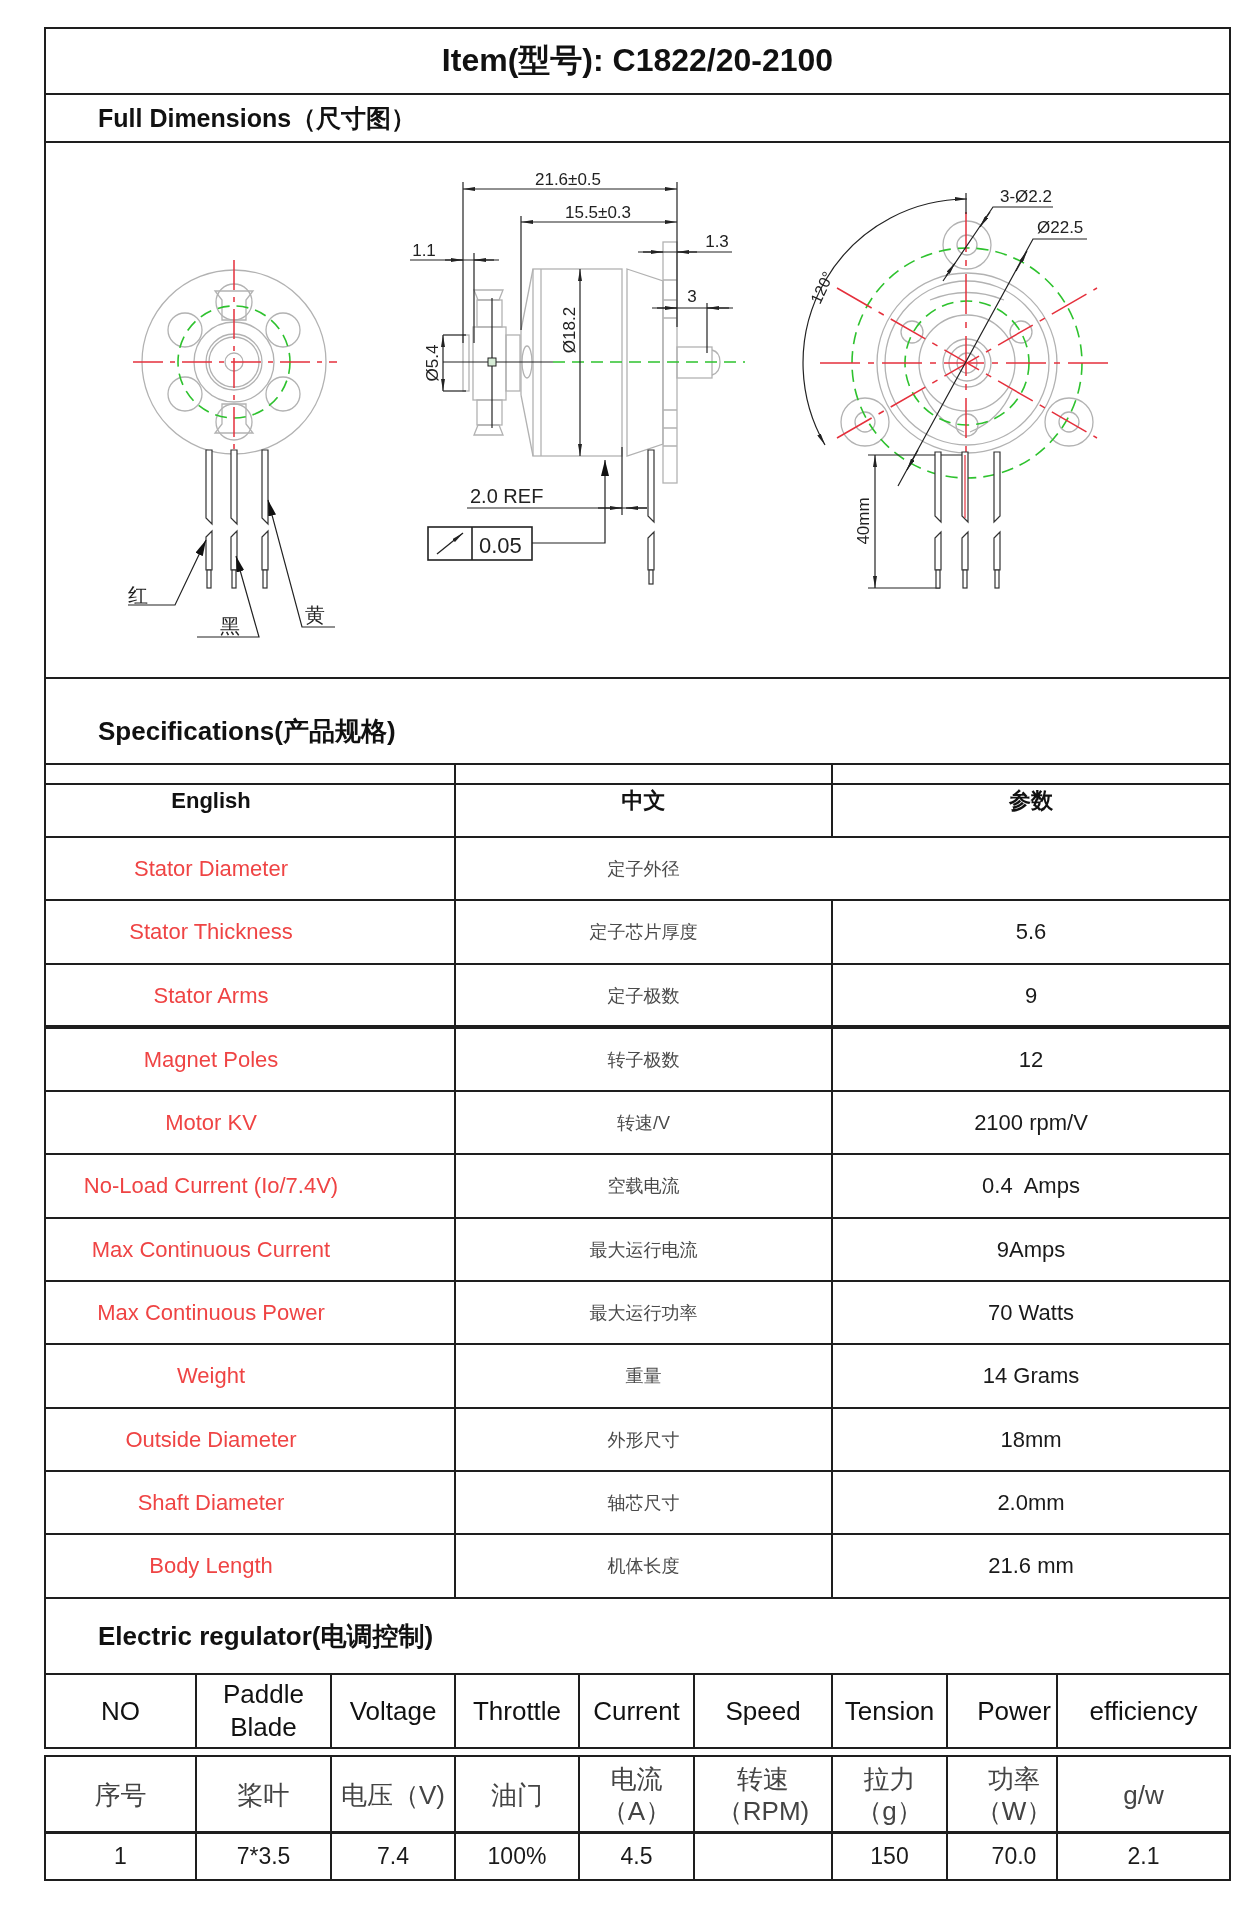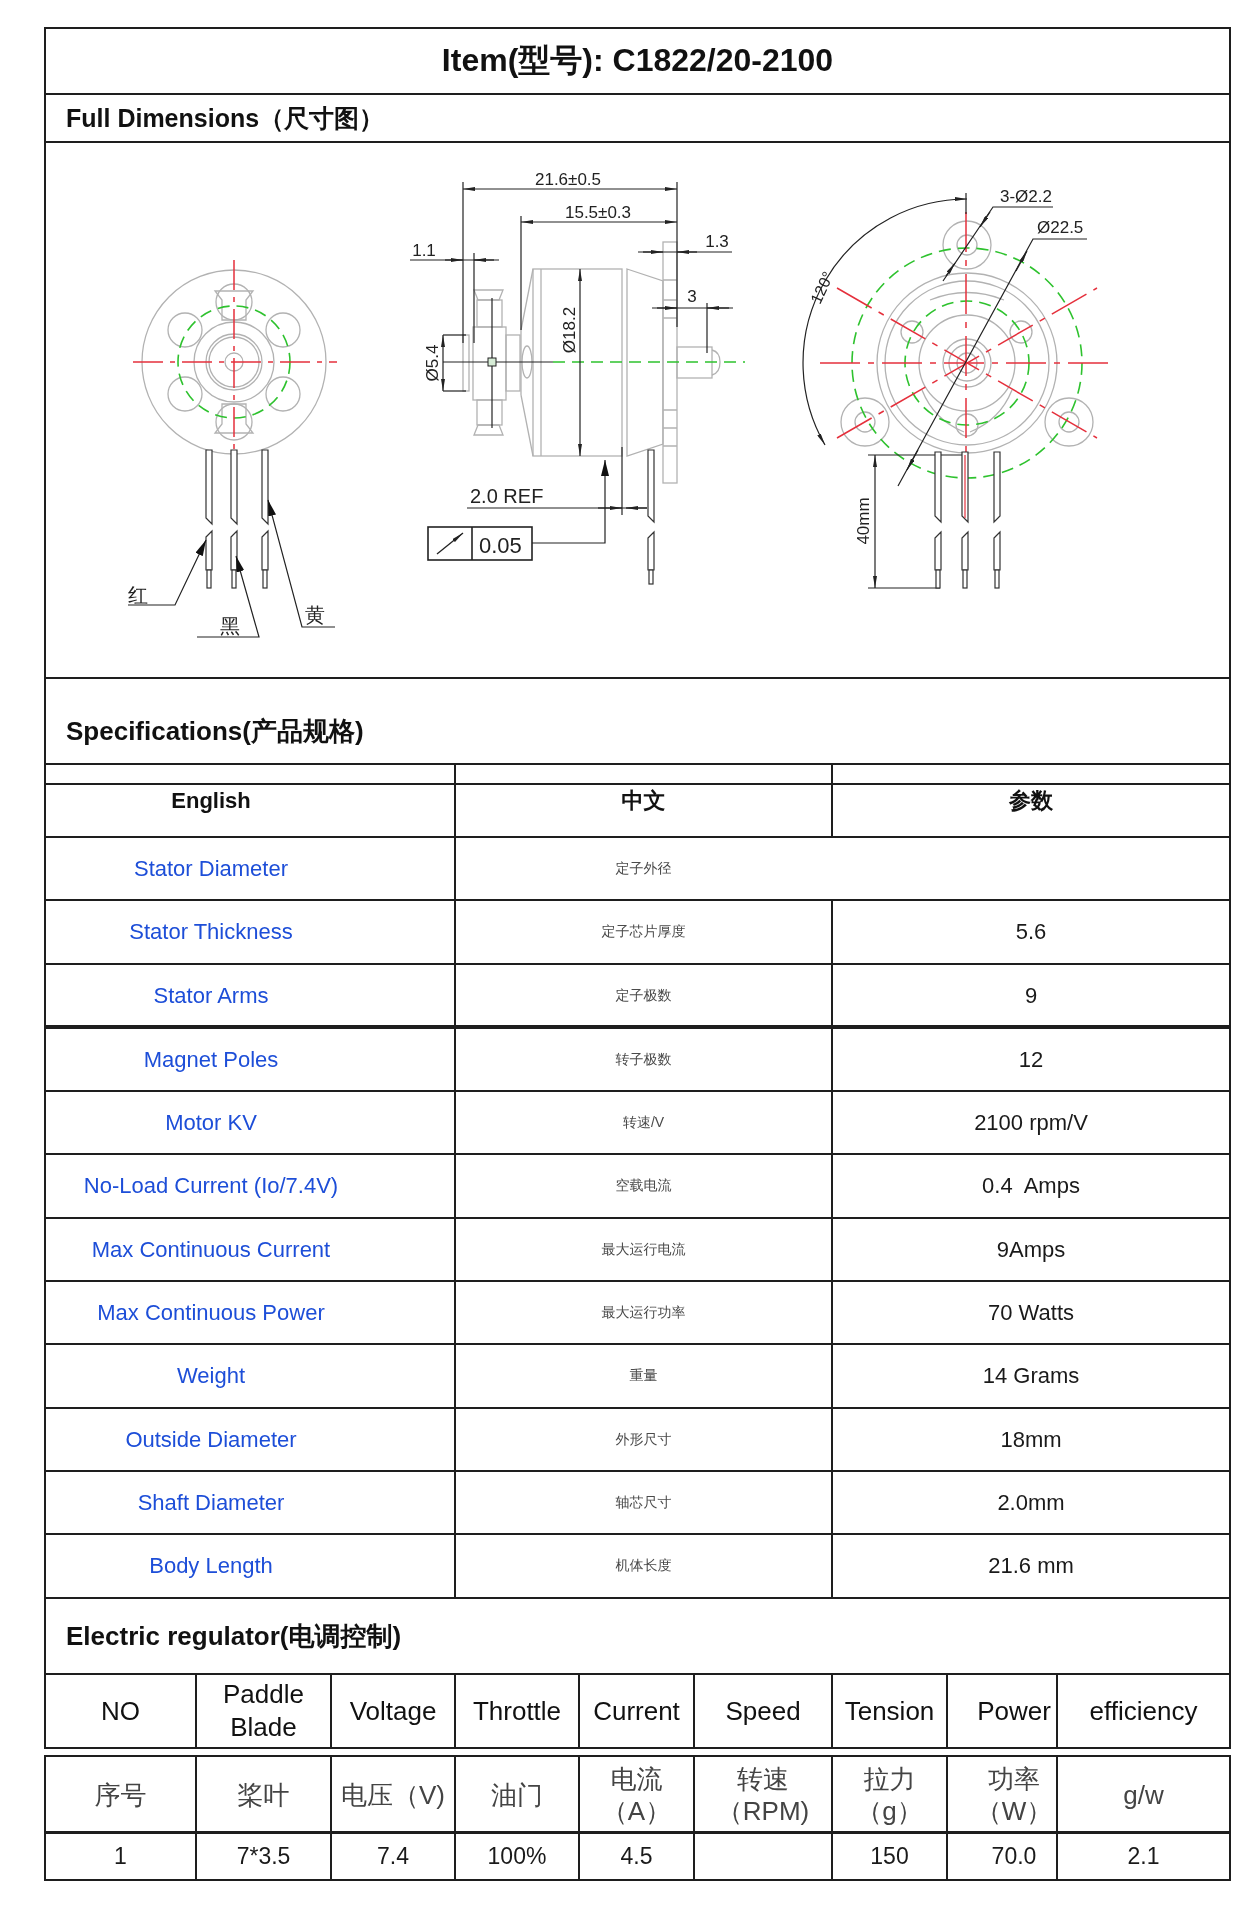--- a/index.html
+++ b/index.html
@@ -22,24 +22,24 @@
   .e2 { left:149px; width:135px; }
   .e3 { left:284px; width:124px; }
   .e4 { left:408px; width:124px; }
   .e5 { left:532px; width:115px; }
   .e6 { left:647px; width:138px; }
   .e7 { left:785px; width:115px;text-align:center; }
   .e8 { left:900px; width:110px;padding-left:24px; }
   .e9 { left:1010px; width:173px; }
 
   .title { font-size:32px; font-weight:bold; color:#111; }
-  .heading { justify-content:flex-start; padding-left:20px; font-size:26px; font-weight:bold; color:#111; }
+  .heading { justify-content:flex-start; padding-left:20px; font-size:26px; font-weight:bold; color:#111;margin-left:32px; }
   .spec-hdr { font-size:22px; font-weight:bold; color:#111; }
-  .spec-en { font-size:22px; color:#1d4ed8; }
-  .spec-cn { font-size:14px; color:#4a4a4a; }
+  .spec-en { font-size:22px; color:#ef4444; }
+  .spec-cn { font-size:18px; color:#4a4a4a; }
   .spec-val { font-size:22px; color:#1a1a1a; }
   .esc-hdr { font-size:26px; line-height:33px; color:#111; }
   .esc-cn { font-size:26px; line-height:32px; color:#444; }
   .esc-val { font-size:23px; color:#1a1a1a; }
 
   svg.drawing { position:absolute; left:0; top:0; z-index:2; pointer-events:none; }
   .gray { fill:none; stroke:#b2b2b2; stroke-width:1.3; }
   .blk { fill:none; stroke:#222; stroke-width:1.2; }
   .wire { fill:#fff; stroke:#333; stroke-width:1.2; }
   .red-dash { fill:none; stroke:#e5303c; stroke-width:1.5; stroke-dasharray:30 7 5 7; }

